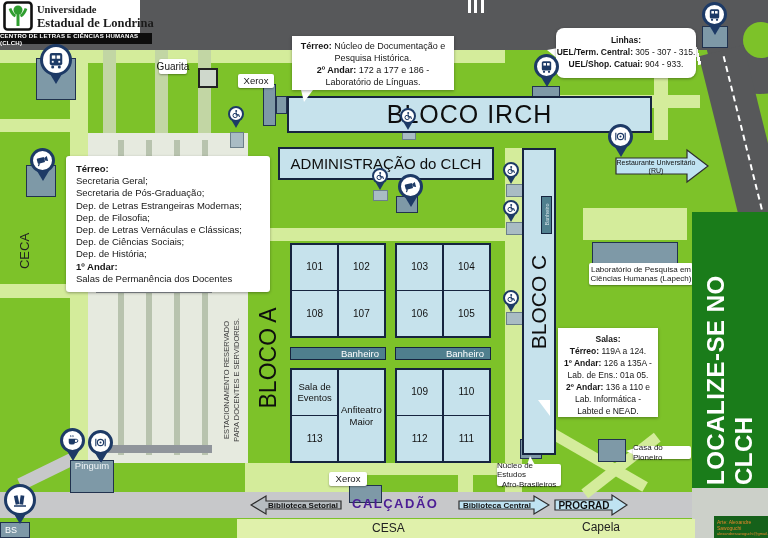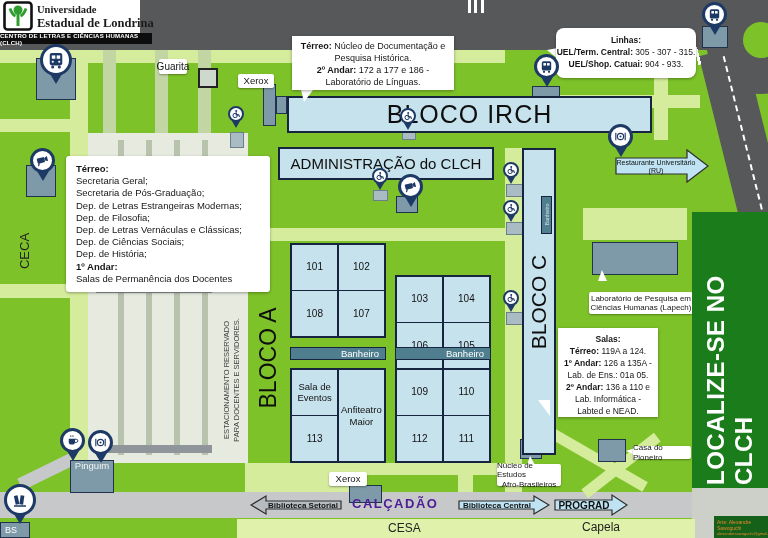--- a/index.html
+++ b/index.html
@@ -119,21 +119,21 @@
   <div class="vtext" style="left:526px;top:209px;width:41px;height:11px;font-size:5.5px;color:#d6e4e9;">Banheiro</div>
   <div class="vtext" style="left:469px;top:282px;width:140px;height:40px;font-size:21px;color:#0e0e0e;">BLOCO C</div>
   <div class="vtext" style="left:198px;top:338px;width:140px;height:40px;font-size:23px;color:#0e0e0e;">BLOCO A</div>
 
   <div class="grid" style="left:290px;top:243px;width:96px;height:95px;grid-template-columns:1fr 1fr;grid-template-rows:1fr 1fr;">
     <div class="room">101</div>
     <div class="room">102</div>
     <div class="room">108</div>
     <div class="room">107</div>
   </div>
-  <div class="grid" style="left:395px;top:243px;width:96px;height:95px;grid-template-columns:1fr 1fr;grid-template-rows:1fr 1fr;margin-top:32px;">
+  <div class="grid" style="left:395px;top:243px;width:96px;height:95px;grid-template-columns:1fr 1fr;grid-template-rows:1fr 1fr;">
     <div class="room">103</div>
     <div class="room">104</div>
     <div class="room">106</div>
     <div class="room">105</div>
   </div>
   <div class="teal" style="left:290px;top:347px;width:96px;height:13px;display:flex;align-items:center;justify-content:flex-end;">
     <span style="font-size:9.5px;padding-right:6px;">Banheiro</span>
   </div>
   <div class="teal" style="left:395px;top:347px;width:96px;height:13px;display:flex;align-items:center;justify-content:flex-end;">
     <span style="font-size:9.5px;padding-right:6px;">Banheiro</span>
@@ -159,21 +159,21 @@
   <div class="wbox" style="left:159px;top:59px;width:28px;height:15px;font-size:10px;">
     <span>Guarita</span>
   </div>
   <div class="wbox" style="left:238px;top:74px;width:36px;height:14px;font-size:9.5px;">
     <span>Xerox</span>
   </div>
   <div class="wbox" style="left:329px;top:472px;width:38px;height:14px;font-size:9.5px;">
     <span>Xerox</span>
   </div>
   <div class="tri" style="left:598px;top:270px;border-bottom:11px solid #fff;border-left:4px solid transparent;border-right:5px solid transparent;"></div>
-  <div class="wbox" style="left:589px;top:292px;width:104px;height:22px;font-size:8px;">
+  <div class="wbox" style="left:589px;top:263px;width:104px;height:22px;font-size:8px;">
     <div>Laboratório de Pesquisa em</div>
     <div>Ciências Humanas (Lapech)</div>
   </div>
   <div class="tri" style="left:527px;top:456px;border-bottom:9px solid #fff;border-left:3px solid transparent;border-right:5px solid transparent;"></div>
   <div class="wbox" style="left:497px;top:464px;width:64px;height:22px;font-size:8px;">
     <div>Núcleo de Estudos</div>
     <div>Afro-Brasileiros</div>
   </div>
   <div class="tri" style="left:626px;top:448px;border-right:9px solid #fff;border-top:3px solid transparent;border-bottom:4px solid transparent;"></div>
   <div class="wbox" style="left:633px;top:446px;width:58px;height:13px;font-size:8px;">
@@ -231,21 +231,21 @@
   <svg style="position:absolute;left:458px;top:493px;" width="92" height="24" viewBox="0 0 92 24">
     <polygon points="91,12 76,3 76,8 1,8 1,16 76,16 76,21" fill="#bfe3f2" stroke="#2e2e2e" stroke-width="1.2"></polygon>
     <text x="39" y="15" text-anchor="middle" font-size="8" font-weight="bold" fill="#111">Biblioteca Central</text>
   </svg>
   <svg style="position:absolute;left:554px;top:491px;" width="74" height="28" viewBox="0 0 74 28">
     <polygon points="73,14 58,4 58,9 1,9 1,19 58,19 58,24" fill="#bfe3f2" stroke="#2e2e2e" stroke-width="1.2"></polygon>
     <text x="30" y="17.5" text-anchor="middle" font-size="10" font-weight="bold" fill="#111">PROGRAD</text>
   </svg>
 
   <div class="abs" style="left:352px;top:496px;font-size:13px;letter-spacing:1.5px;color:#4c1d95;font-weight:bold;">CALÇADÃO</div>
-  <div class="abs" style="left:388px;top:521px;font-size:12px;color:#222;">CESA</div>
+  <div class="abs" style="left:372px;top:521px;font-size:12px;color:#222;">CESA</div>
   <div class="abs" style="left:582px;top:520px;font-size:12px;color:#222;">Capela</div>
 
   <div class="pin lg" style="left:40px;top:44px;">
     <div class="head">
         <span class="icon">
           <svg width="20" height="20" viewBox="0 0 24 24">
             <rect x="4.5" y="3.5" width="15" height="15" rx="2.5" fill="#1d3a66"></rect>
             <rect x="7" y="6.5" width="4.2" height="4" fill="#fff"></rect>
             <rect x="12.8" y="6.5" width="4.2" height="4" fill="#fff"></rect>
             <rect x="7" y="13" width="2.2" height="2.2" fill="#fff"></rect>

